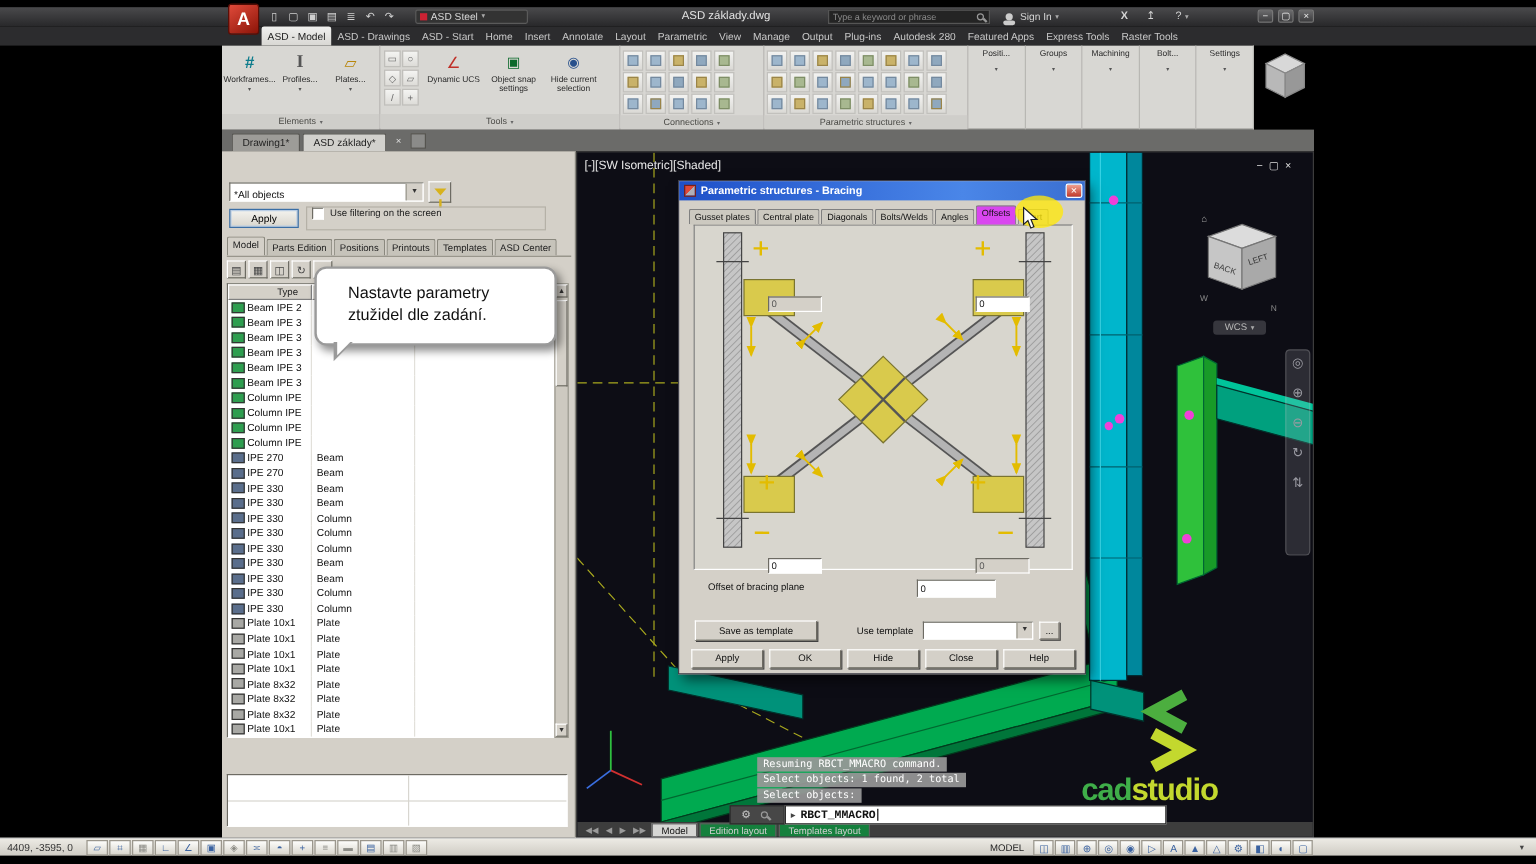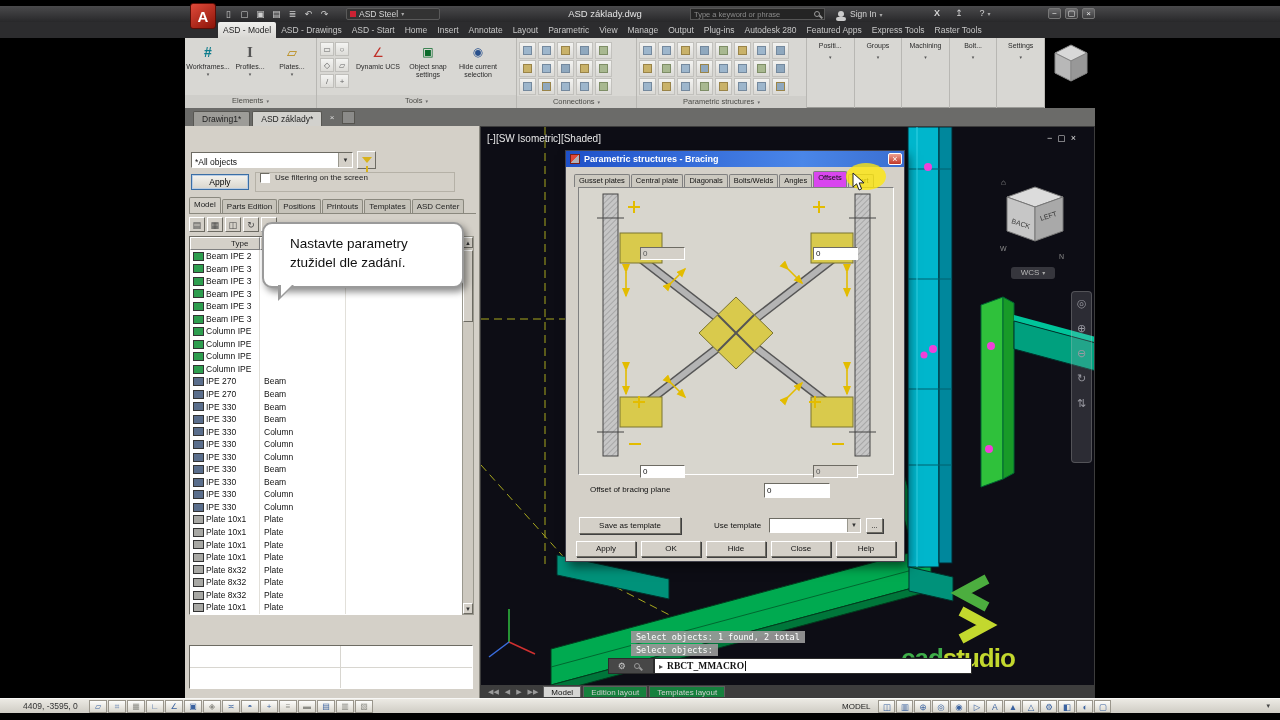--- a/index.html
+++ b/index.html
@@ -133,21 +133,21 @@
 
 
 #cmdoverlay{position:absolute;left:127px;top:504px;width:364px;z-index:5}
 .clinewrap{margin-left:23px;line-height:0}
 .cline{display:inline-block;background:rgba(152,152,152,.93);color:#fff;font-family:"DejaVu Sans Mono",monospace;font-size:8.5px;padding:1px 5px;height:12px;line-height:10px;margin-bottom:1px}
 #cmdrow{display:flex;height:16px;margin-top:1px}
 #cmdtools{width:46px;background:#474747;border:1px solid #2c2c2c;display:flex;align-items:center;justify-content:space-evenly}
 #cmdtools span{color:#c8c8c8;font-size:9px}
 #cmdfield{flex:1;background:#fff;border:1px solid #2c2c2c;display:flex;align-items:center;padding-left:4px}
 #cmdfield .arrow{color:#444;font-size:8px;margin-right:4px}
-#cmdfield .ctext{font-family:Liberation Serif, serif;font-size:9.5px;font-weight:bold;color:#111}
+#cmdfield .ctext{font-family:Liberation Mono, monospace;font-size:9.5px;font-weight:bold;color:#111}
 .caret{width:1px;height:10px;background:#111;margin-left:1px}
 
 
 #layouttabs{position:absolute;left:0;top:558px;width:615px;height:14px;background:#3d3d3d;display:flex;align-items:center;padding-left:4px;z-index:4}
 .lnav{color:#9a9a9a;font-size:7px;margin:0 3px}
 .ltab{height:12px;line-height:12px;padding:0 7px;font-size:8px;color:#cfcfcf;background:#15803d;border:1px solid #5e5e5e;margin-left:2px}
 .ltab.active{background:#d6d6d4;color:#111}
 
 
 #dialog{position:absolute;left:565px;top:150px;width:340px;height:412px;background:#d4d0c8;border:1px solid #40404a;box-shadow:4px 5px 10px rgba(0,0,0,.55);z-index:20}
@@ -171,21 +171,21 @@
 #usetpl-sel .dbtn{margin-left:auto;width:13px;background:#d4d0c8;border-left:1px solid #9a988e;font-size:6px;text-align:center;line-height:13px;color:#333}
 #dotsbtn{position:absolute;left:300px;top:367px;width:17px;height:15px;line-height:13px}
 #dbtnrow{position:absolute;left:10px;top:390px;width:320px;display:flex;justify-content:space-between}
 .dbtn2{width:60px;height:16px;line-height:14px;font-size:8px;color:#111;text-align:center;background:#d4d0c8;border:1px solid;border-color:#fff #6d6b63 #6d6b63 #fff;box-shadow:1px 1px 0 #404040}
 
 
 #cursor{position:absolute;left:852px;top:172px;z-index:50}
 
 
 #statusbar{position:absolute;left:0;top:698px;width:1280px;height:15px;background:linear-gradient(#eceae4,#cfccc4);border-top:1px solid #f8f8f6;display:flex;align-items:center}
-#coords{font-size:8.5px;color:#333;margin-left:23px;width:62px}
+#coords{font-size:8.5px;color:#333;margin-left:6px;width:62px}
 #togglerow{display:flex;margin-left:4px}
 .tog{width:18px;height:13px;font-size:8px;line-height:12px;text-align:center;color:#3a62a0;background:linear-gradient(#fdfdfb,#d9d6cd);border:1px solid #9a968c;margin-right:1px}
 .tog.off{color:#8c8c86}
 #modellabel{font-size:8px;color:#222;margin-left:468px}
 #srights{display:flex;margin-left:8px}
 .sic{width:17px;height:13px;font-size:8.5px;line-height:12px;text-align:center;color:#3a62a0;background:linear-gradient(#fdfdfb,#d9d6cd);border:1px solid #9a968c;margin-right:1px}
 #sbchev{margin-left:auto;margin-right:10px;font-size:7px;color:#444}
 </style>
 </head>
 <body>
@@ -750,20 +750,21 @@
         <span>↻</span>
         <span>⇅</span>
     </div>
 
     <div id="cslogo-text">
       <span class="g">cad</span><span class="y">studio</span>
     </div>
 
     <div id="cmdoverlay">
       <div class="clinewrap">
+        <div><span class="cline">Resuming RBCT_MMACRO command.</span></div>
           <div><span class="cline">Select objects: 1 found, 2 total</span></div>
           <div><span class="cline">Select objects:</span></div>
       </div>
       <div id="cmdrow">
         <div id="cmdtools">
           <span>⚙</span>
           <span class="mag"></span>
         </div>
         <div id="cmdfield">
           <span class="arrow">▸</span>

